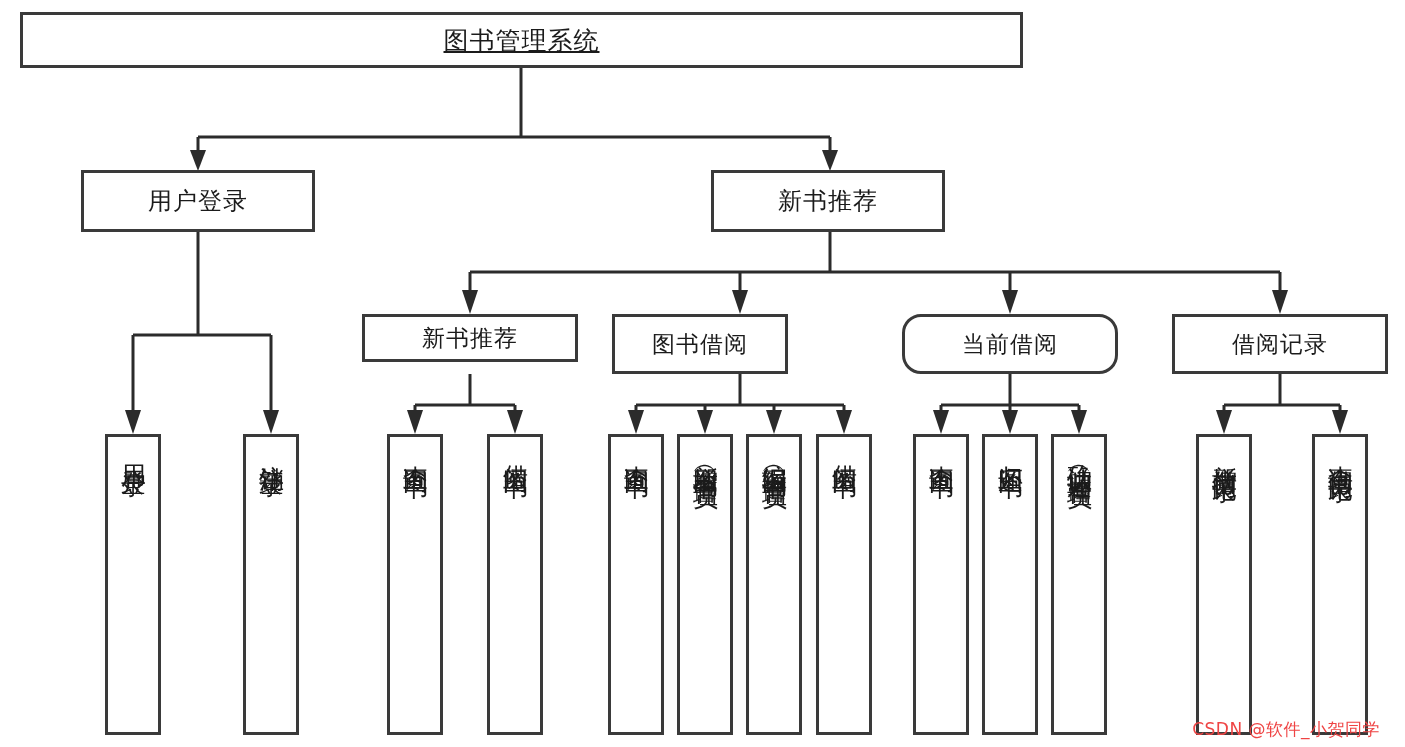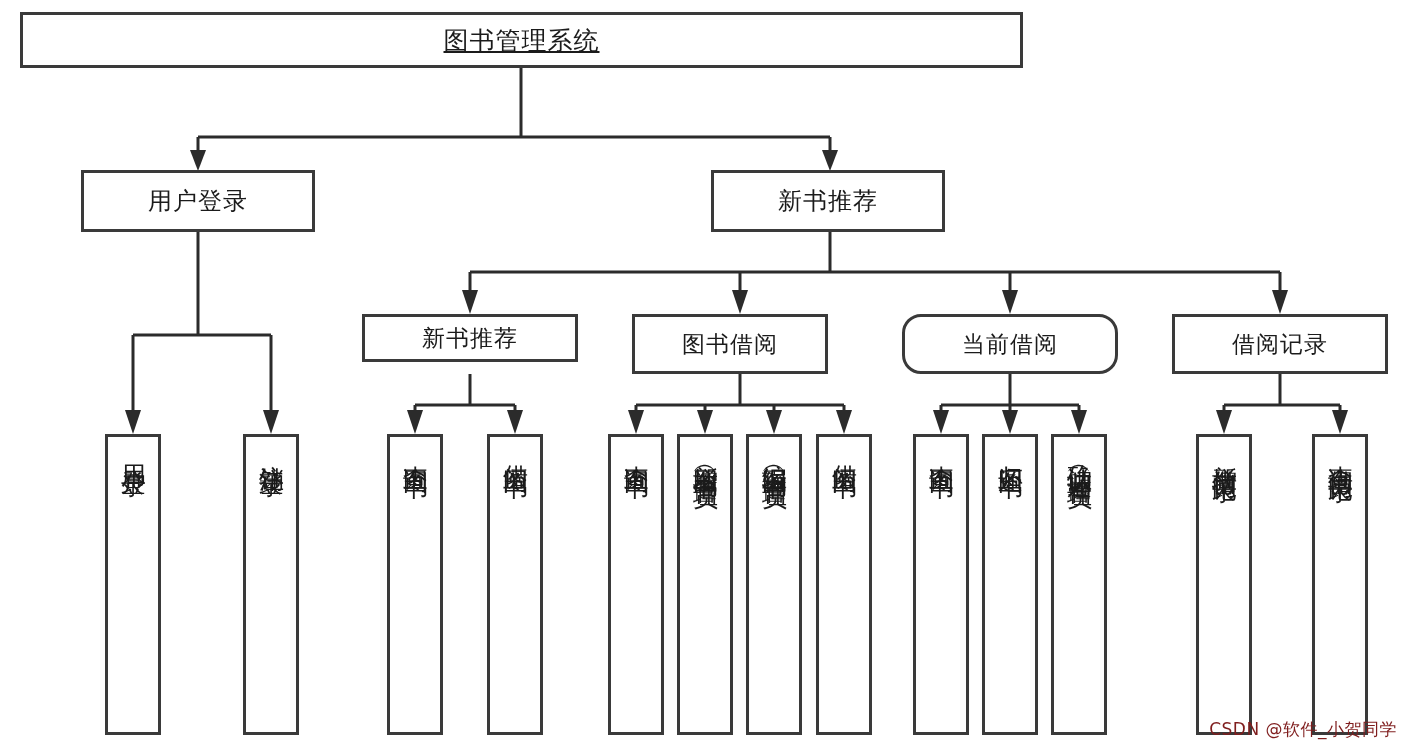--- a/index.html
+++ b/index.html
@@ -68,24 +68,24 @@
     text-orientation: upright;
     font-size: 25px;
     line-height: 1.12;
     letter-spacing: 3px;
     white-space: nowrap;
   }
 
   
   #watermark {
     position: absolute;
-    right: 8px;
+    right: 25px;
     bottom: 6px;
     font-size: 17px;
-    color: #7f1d1d;
+    color: #ef4444;
     white-space: nowrap;
     letter-spacing: 0.5px;
   }
 </style>
 </head>
 <body>
 
 <div id="diagram-root">
 
   <svg id="connectors" viewBox="0 0 1405 747" width="1405" height="747" xmlns="http://www.w3.org/2000/svg">
@@ -162,21 +162,21 @@
   </div>
 
   <div class="node level2" style="left:711px; top:170px; width:234px; height:62px;">
     <span class="node-label">新书推荐</span>
   </div>
 
   <div class="node level3" style="left:362px; top:314px; width:216px; height:48px;">
     <span class="node-label">新书推荐</span>
   </div>
 
-  <div class="node level3" style="left:632px; top:314px; width:196px; height:60px;">
+  <div class="node level3" style="left:612px; top:314px; width:176px; height:60px;">
     <span class="node-label">图书借阅</span>
   </div>
 
   <div class="node level3" style="left:902px; top:314px; width:216px; height:60px;border-radius:19px;">
     <span class="node-label">当前借阅</span>
   </div>
 
   <div class="node level3" style="left:1172px; top:314px; width:216px; height:60px;">
     <span class="node-label">借阅记录</span>
   </div>

